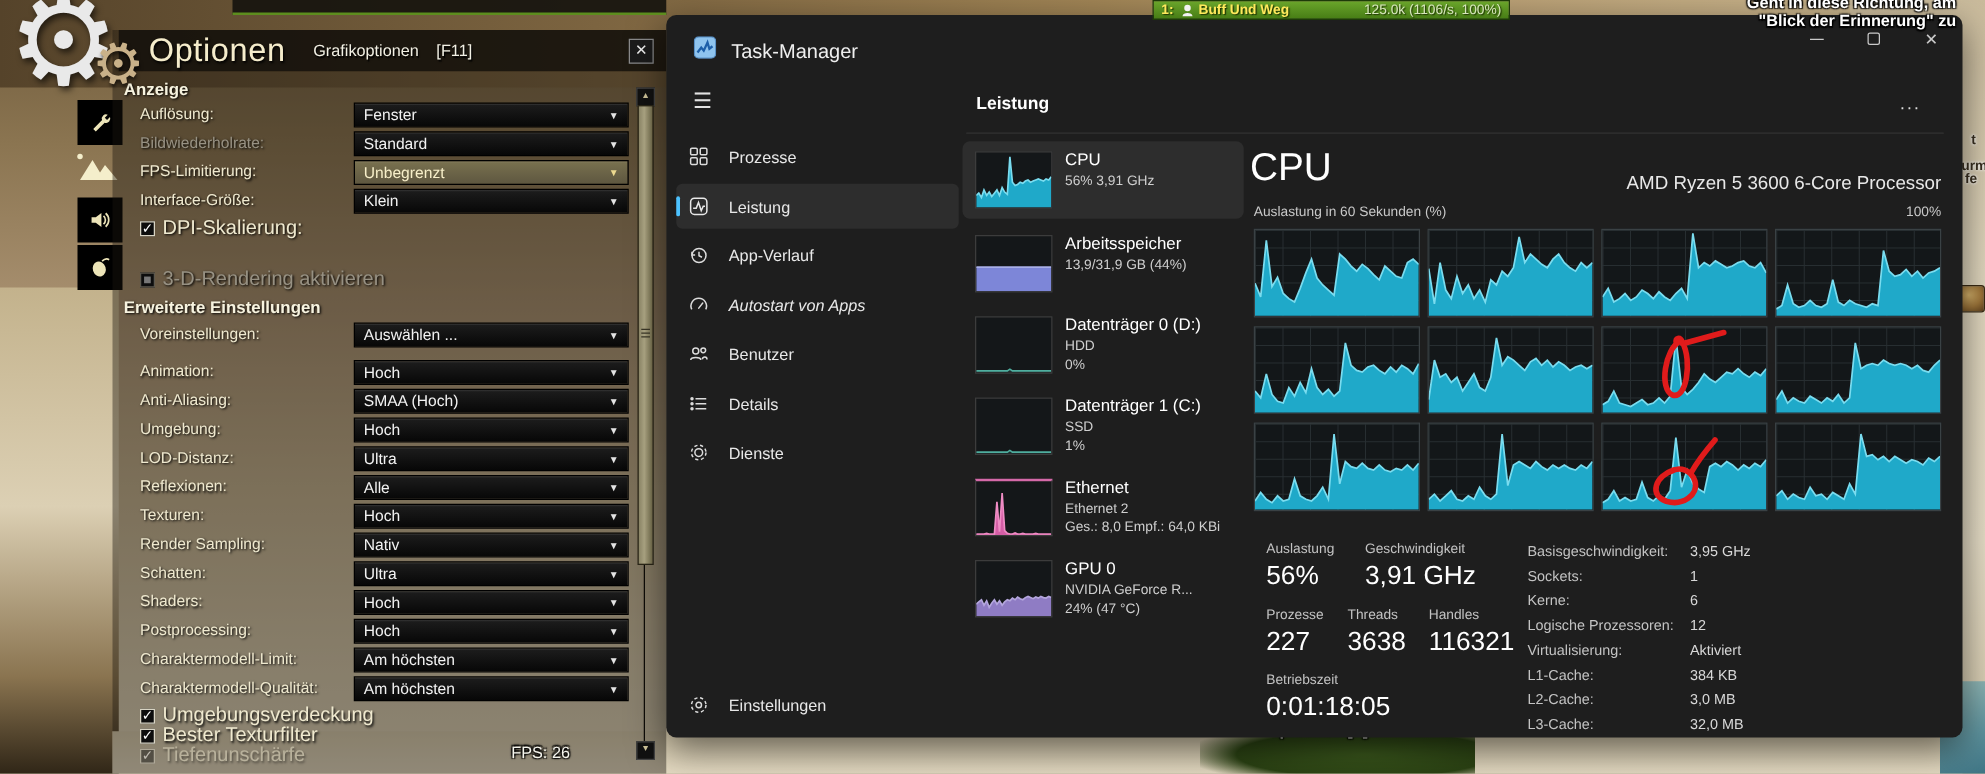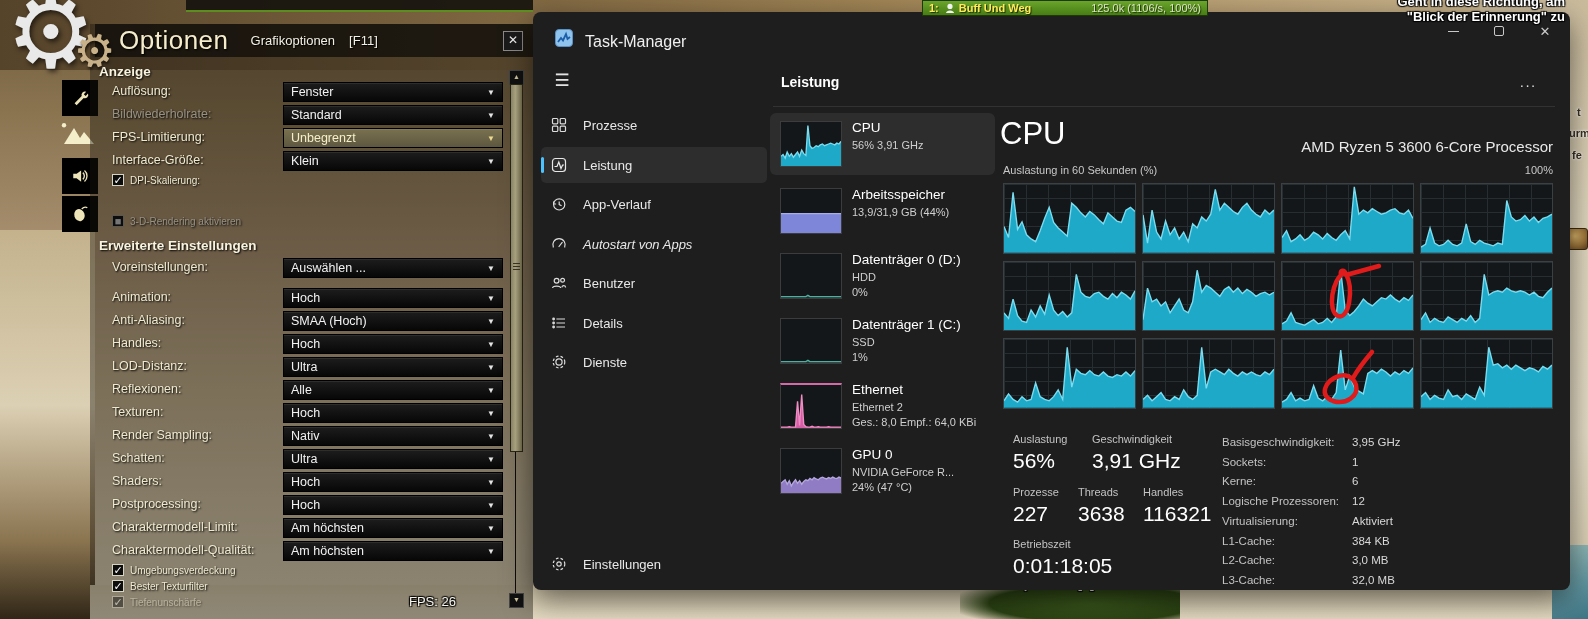--- a/index.html
+++ b/index.html
@@ -37,21 +37,21 @@
   .olabel.dis{color:#979183;}
   .dd{position:absolute;left:193px;top:0;width:220px;height:20px;box-sizing:border-box;background:linear-gradient(180deg,#1d1d1d,#070707);border:1px solid #000;box-shadow:inset 0 1px 0 rgba(255,255,255,.08);display:flex;align-items:center;padding:0 7px;cursor:pointer;}
   .dd .ddv{font-size:12.5px;color:#f2f2f2;flex:1;white-space:nowrap;}
   .dd .dda{font-size:8px;color:#e4e4e4;}
   .dd.hl{background:linear-gradient(180deg,#79714f,#5e5740);}
   .dd.hl .ddv{color:#f7efc9;}
   .dd.hl .dda{color:#ecd98f;}
   .cb{display:inline-block;width:12px;height:12px;box-sizing:border-box;background:#0d0d0d;border:1px solid #d8d4c4;color:#fff;font-size:11px;line-height:10px;text-align:center;cursor:pointer;}
   .cb.off{border-color:#5c584e;color:#777;}
   .cbrow{position:absolute;display:flex;align-items:center;gap:6px;}
-  .cbrow .lbl{font-size:10px;color:#efe9cf;text-shadow:1px 1px 2px #000;}
+  .cbrow .lbl{font-size:16px;color:#efe9cf;text-shadow:1px 1px 2px #000;}
   .cbrow .lbl.dis{color:#979183;}
   #gamma-box{position:absolute;left:193px;top:0;width:34px;height:17px;background:linear-gradient(180deg,#1d1d1d,#070707);border:1px solid #000;color:#efe9cf;font-size:11px;text-align:center;line-height:16px;}
   .gtick{position:absolute;top:2px;width:3px;height:13px;background:#f0f0f0;}
   #gtrack{position:absolute;left:232px;top:8px;width:180px;height:2px;background:linear-gradient(90deg,#e8e8e8,#cfcfcf 40%,#e2e2e2);}
   #ghandle{position:absolute;left:262px;top:1px;width:14px;height:14px;background:linear-gradient(180deg,#ddd3a4,#b7ac7d);border:1px solid #2c2a20;cursor:pointer;}
   
   #gw-sb-track{position:absolute;left:420px;top:46px;width:11px;height:536px;}
   #gw-sb-up,#gw-sb-dn{position:absolute;left:-1px;width:13px;height:13px;background:#111;border:1px solid #444;color:#cfc49a;font-size:7px;text-align:center;line-height:12px;cursor:pointer;}
   #gw-sb-up{top:0;} #gw-sb-dn{top:523px;}
   #gw-sb-thumb{position:absolute;left:0;top:14px;width:11px;height:366px;background:linear-gradient(90deg,#8d8768,#b2ab88 40%,#77714f);border:1px solid #2a2617;cursor:grab;}
@@ -128,21 +128,21 @@
 </div>
 
 <div class="abs oshadow" id="speech">
   <div>Geht in diese Richtung, am</div>
   <div>"Blick der Erinnerung" zu</div>
 </div>
 <div class="abs oshadow" id="sprechen">Sprechen [F]</div>
 <div class="abs oshadow" id="fps">FPS: 26</div>
 <div class="abs frag" style="left:1577px;top:106px;">t</div>
 <div class="abs frag" style="left:1569px;top:127px;">urm</div>
-<div class="abs frag" style="left:1572px;top:149px;">fe</div>
+<div class="abs frag" style="left:1572px;top:137px;">fe</div>
 <div class="abs" id="item-icon"></div>
 
 <div class="abs" id="gear-big">⚙</div>
 <div class="abs" id="gear-small">⚙</div>
 <div class="abs gwicon-box" style="left:62px;top:80px;">
   <svg width="18" height="18" viewBox="0 0 16 16">
       <path d="M13.5,2.5 a3,3 0 0 0 -4,3.8 l-6.3,6.3 1.8,1.8 6.3,-6.3 a3,3 0 0 0 3.8,-4 l-2.1,2.1 -1.6,-1.6 z" fill="#ece4b8"></path>
     </svg>
 </div>
 <div class="abs" style="left:58px;top:118px;z-index:2;">
@@ -233,21 +233,21 @@
         </div>
       </div>
       <div class="orow" style="top: 287px;">
         <span class="olabel">Anti-Aliasing:</span>
         <div class="dd">
           <span class="ddv">SMAA (Hoch)</span>
           <span class="dda">▼</span>
         </div>
       </div>
       <div class="orow" style="top: 310px;">
-        <span class="olabel">Handles:</span>
+        <span class="olabel">Umgebung:</span>
         <div class="dd">
           <span class="ddv">Hoch</span>
           <span class="dda">▼</span>
         </div>
       </div>
       <div class="orow" style="top: 333px;">
         <span class="olabel">LOD-Distanz:</span>
         <div class="dd">
           <span class="ddv">Ultra</span>
           <span class="dda">▼</span>

